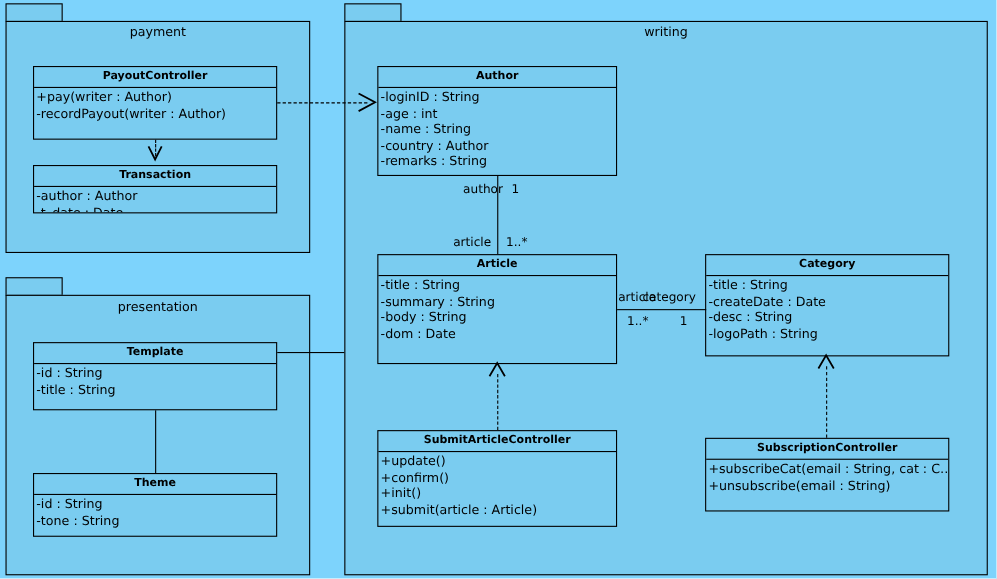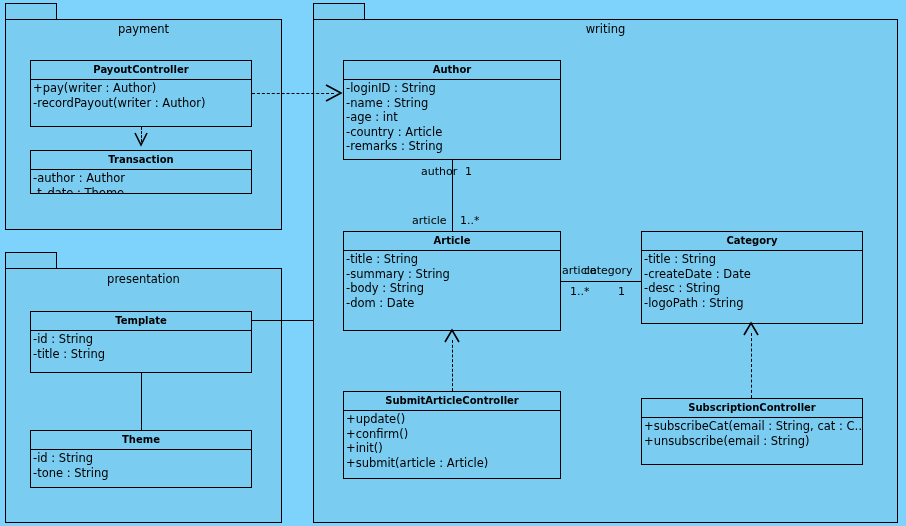--- a/index.html
+++ b/index.html
@@ -123,21 +123,21 @@
     <div class="uml-members">
       <div>+pay(writer : Author)</div>
       <div>-recordPayout(writer : Author)</div>
     </div>
   </div>
 
   <div class="uml-class" style="left:30px; top:150px; width:222px; height:44px;">
     <div class="uml-name">Transaction</div>
     <div class="uml-members">
       <div>-author : Author</div>
-      <div>-t_date : Theme</div>
+      <div>-t_date : Date</div>
     </div>
   </div>
 
   <div class="dash-v" style="left:141px; top:127px; height:15px;"></div>
 
   <div class="pkg-tab" style="left:5px; top:252px; width:52px; height:17px;"></div>
   <div class="pkg-body" style="left:5px; top:268px; width:277px; height:255px;"></div>
   <div class="pkg-label" style="left:5px; top:272px; width:277px;">presentation</div>
 
   <div class="uml-class" style="left:30px; top:311px; width:222px; height:62px;">
@@ -161,23 +161,23 @@
   <div class="line-h" style="left:252px; top:320px; width:91px;"></div>
 
   <div class="pkg-tab" style="left:313px; top:3px; width:52px; height:17px;"></div>
   <div class="pkg-body" style="left:313px; top:19px; width:585px; height:504px;"></div>
   <div class="pkg-label" style="left:313px; top:22px; width:585px;">writing</div>
 
   <div class="uml-class" style="left:343px; top:60px; width:218px; height:100px;">
     <div class="uml-name">Author</div>
     <div class="uml-members">
       <div>-loginID : String</div>
+      <div>-age : int</div>
       <div>-name : String</div>
-      <div>-age : int</div>
-      <div>-country : Article</div>
+      <div>-country : Author</div>
       <div>-remarks : String</div>
     </div>
   </div>
 
   <div class="dash-h" style="left:252px; top:93px; width:82px;"></div>
 
   <div class="line-v" style="left:452px; top:160px; height:71px;"></div>
   <div class="conn-label" style="left:421px; top:165px;">author</div>
   <div class="conn-label" style="left:465px; top:165px;">1</div>
   <div class="conn-label" style="left:412px; top:214px;">article</div>

